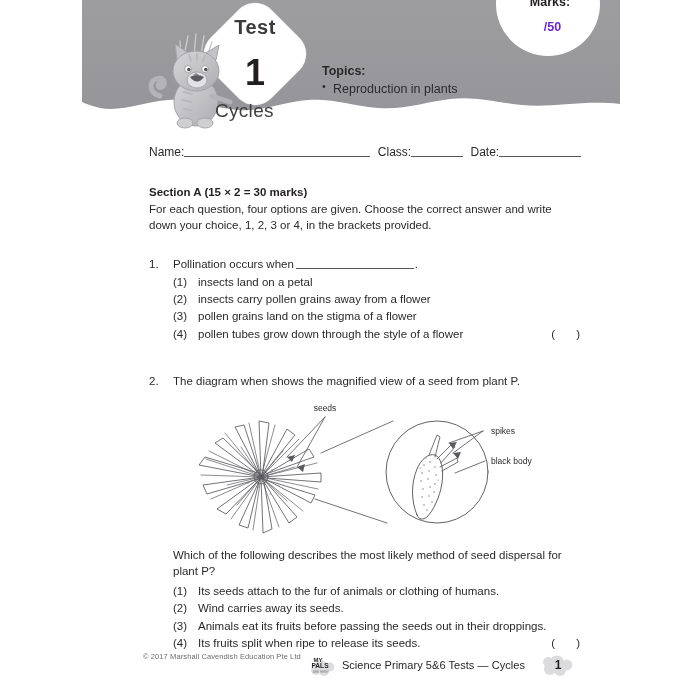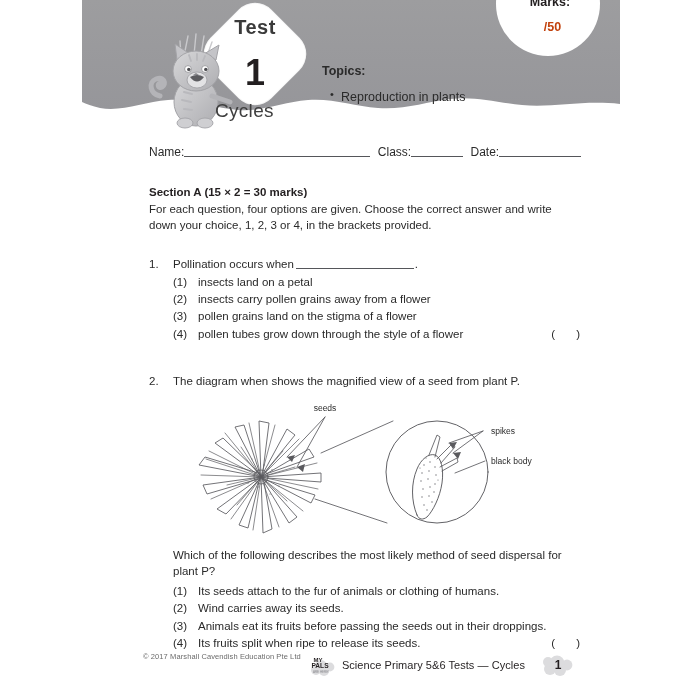--- a/index.html
+++ b/index.html
@@ -96,21 +96,21 @@
     z-index: 5;
     color: #2a2a2a;
   }
   .topics-title {
     font-size: 12.5px;
     line-height: 1.45;
     font-weight: bold;
   }
   .topics-list {
     list-style: none;
-    margin: 8px;
+    margin: 0;
     padding: 0;
   }
   .topics-list li {
     font-size: 12.5px;
     line-height: 1.45;
     position: relative;
     padding-left: 11px;
   }
   .topics-list li:before {
     content: "\2022";
@@ -148,21 +148,21 @@
   .marks-label {
     font-size: 12.5px;
     font-weight: bold;
     color: #231f20;
     margin-bottom: 11px;
     margin-right: -4px;
   }
   .marks-value {
     font-size: 12.5px;
     font-weight: bold;
-    color: #c2410c;
+    color: #6d28d9;
     margin-left: 9px;
   }
 
   
   .cat {
     position: absolute;
     left: 62px;
     top: 24px;
     width: 96px;
     height: 106px;

